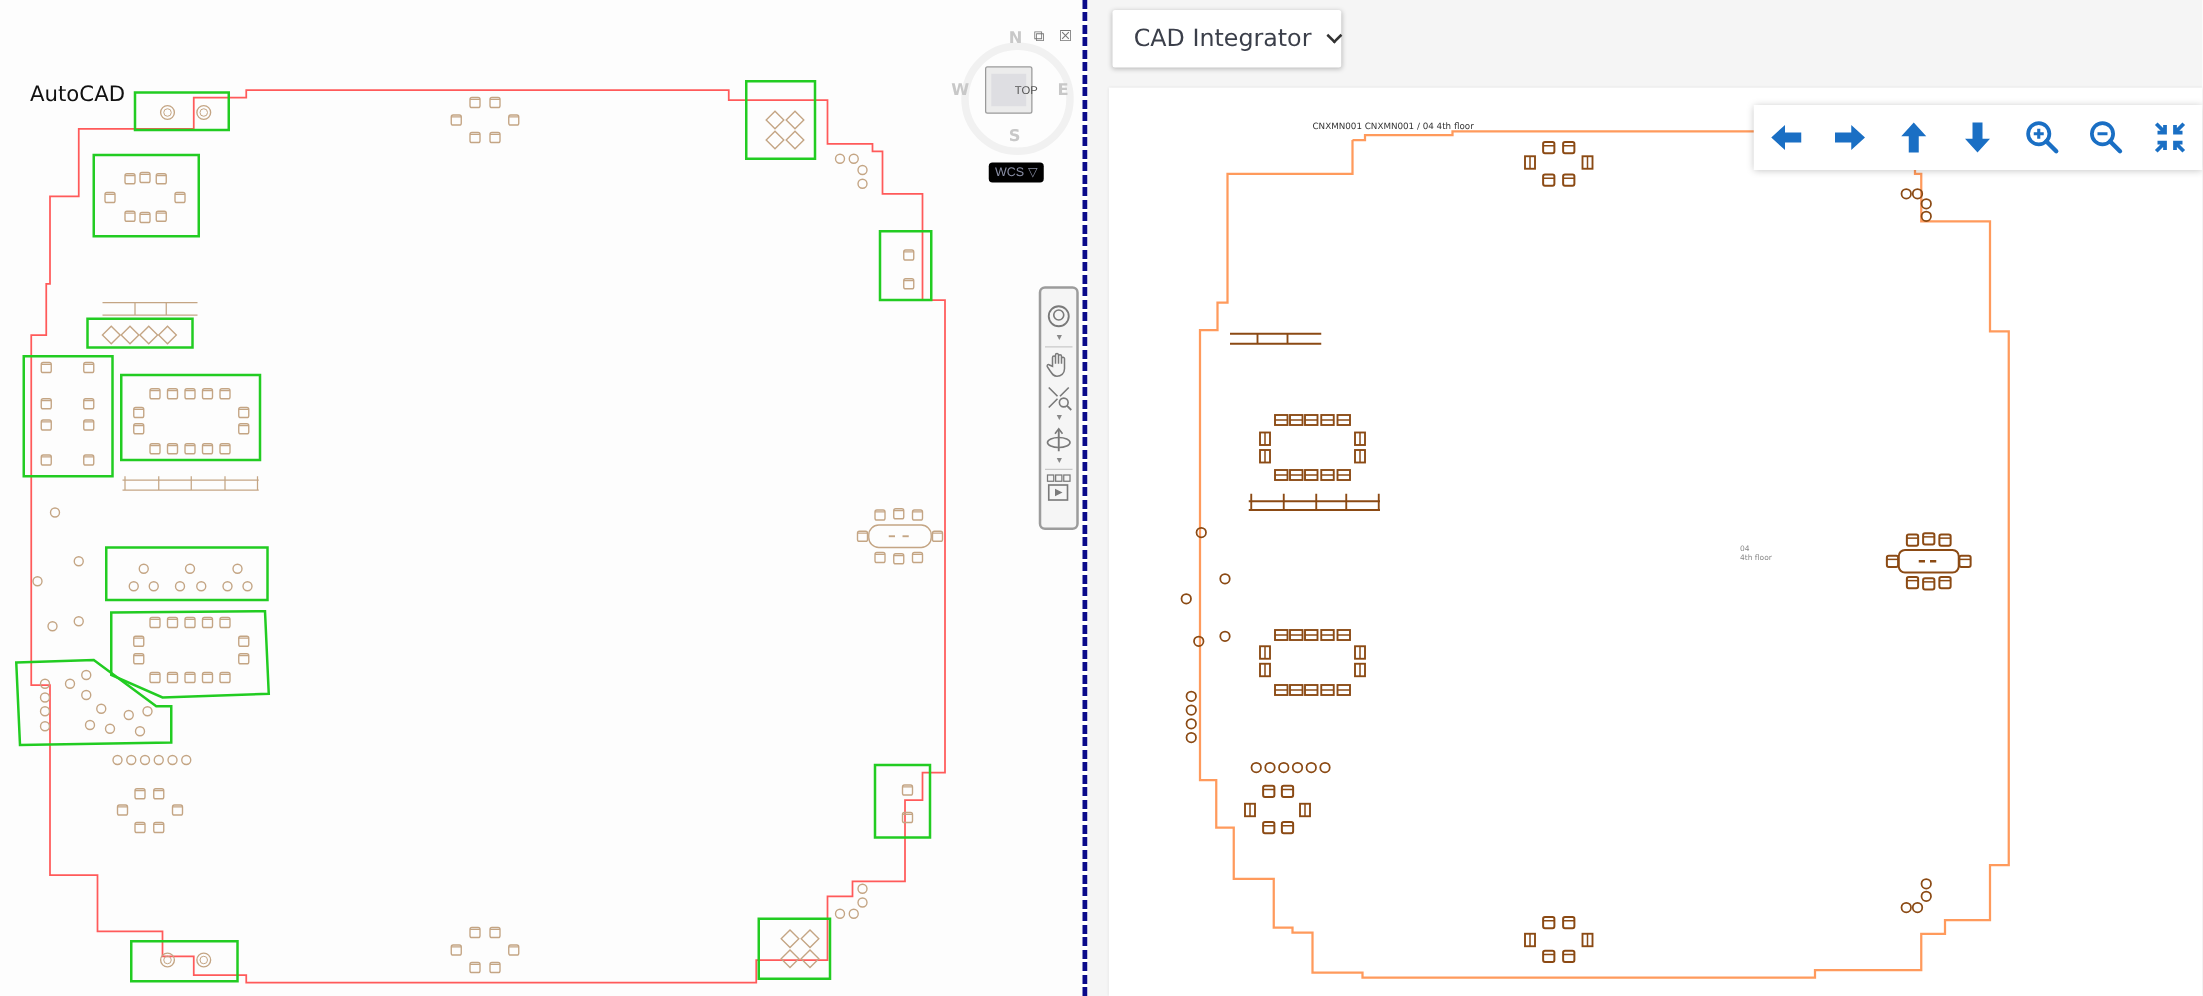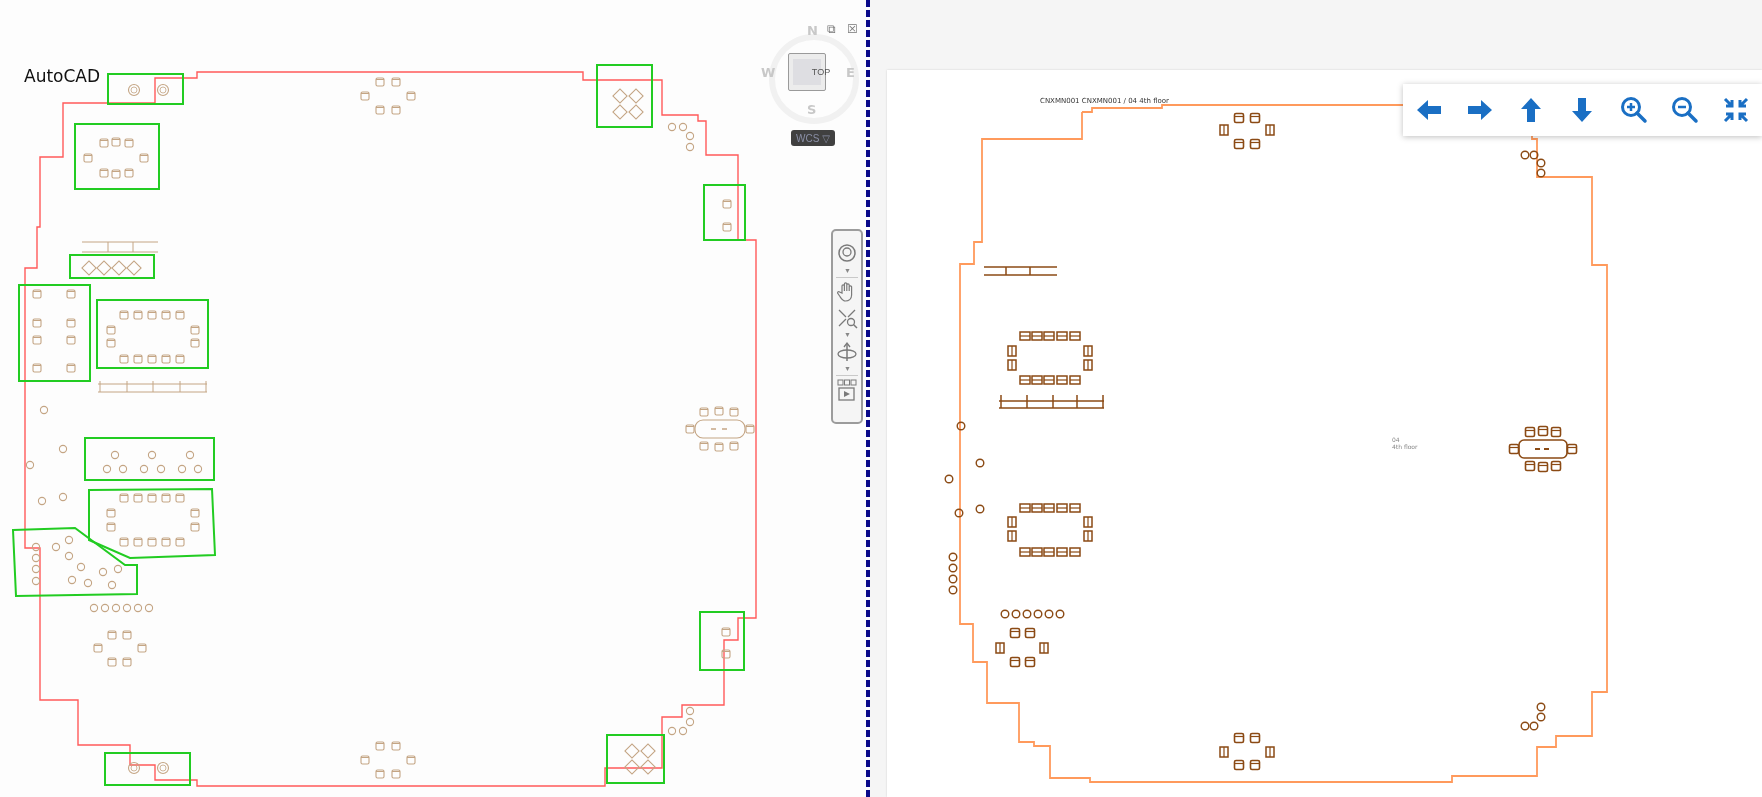--- a/index.html
+++ b/index.html
@@ -9,38 +9,38 @@
   
   .acad { position: absolute; left: 0; top: 0; width: 866px; height: 797px; background: #fdfdfd; }
   .acad-title { position: absolute; left: 24px; top: 19px; font-size: 17px; color: #111; font-family: "DejaVu Sans", sans-serif; margin-top: 47px; }
   .acad svg.plan { position: absolute; left: 0; top: 0; }
 
   .viewcube { position: absolute; left: 755px; top: 20px; width: 115px; height: 130px; }
   .vc-ring { position: absolute; left: 14px; top: 14px; width: 90px; height: 90px; border-radius: 50%; border: 6px solid #f1f1f1; }
   .vc-top { position: absolute; left: 33px; top: 33px; width: 38px; height: 38px; border: 1px solid #9a9a9a; background: #ececec; border-radius: 2px; display:flex; align-items:center; justify-content:center; font-size: 9px; color: #555; }
   .vc-top span { background:#dedee2; width: 28px; height: 26px; display:flex; align-items:center; justify-content:center;padding-left:28px; }
   .vc-dir { position: absolute; font-size: 13px; color: #c8c8c8; font-weight: bold; font-family: "DejaVu Sans", sans-serif; }
-  .vc-wcs { position: absolute; left: 36px; top: 110px; width: 44px; height: 16px; background: #404040; border-radius: 3px; font-size: 10px; color: #8a8fa6; display:flex; align-items:center; justify-content:center; gap:3px; }
+  .vc-wcs { position: absolute; left: 36px; top: 110px; width: 44px; height: 16px; background: #000000; border-radius: 3px; font-size: 10px; color: #8a8fa6; display:flex; align-items:center; justify-content:center; gap:3px; }
   .vc-ctrl { position: absolute; top: 2px; font-size: 12px; color: #777; }
 
   .navbar { position: absolute; left: 831px; top: 229px; width: 32px; height: 195px; background: #f5f5f5; border: 2px solid #9c9c9c; border-radius: 5px; }
   .navbar .nb-item { position: absolute; left: 3px; width: 22px; display:flex; align-items:center; justify-content:center; color:#7a7a7a; }
   .navbar .nb-sep { position: absolute; left: 3px; width: 22px; height: 1px; background: #c9c9c9; }
   .navbar .nb-caret { position: absolute; left: 11px; font-size: 7px; color:#888; }
 
   .divider { position: absolute; left: 866px; top: 0; width: 4px; height: 797px;
     background: repeating-linear-gradient(to bottom, #0a0a8a 0 7px, #ffffff 7px 10px); }
 
   
   .integ { position: absolute; left: 870px; top: 0; width: 892px; height: 797px; background: #f5f5f5; }
   .app-dropdown { position: absolute; left: 20px; top: 8px; width: 183px; height: 46px; background: #fff; box-shadow: 0 1px 4px rgba(0,0,0,0.25); border-radius: 2px; display:flex; align-items:center; padding-left: 17px; gap: 10px; font-size: 19px; color: #3b3f4a; font-family: "DejaVu Sans", sans-serif; cursor: pointer; }
   .app-dropdown .chev { width: 9px; height: 9px; border-right: 2px solid #333; border-bottom: 2px solid #333; transform: rotate(45deg); margin-top: -5px; margin-left: 4px; }
   .canvas { position: absolute; left: 17px; top: 70px; width: 875px; height: 727px; background: #fff; box-shadow: 0 0 2px rgba(0,0,0,0.15); }
   .canvas svg.plan { position: absolute; left: 0; top: 0; }
-  .canvas-path { position: absolute; left: 153px; top: 27px; font-size: 7px; color: #333; font-family: "DejaVu Sans", sans-serif; }
+  .canvas-path { position: absolute; left: 163px; top: 27px; font-size: 7px; color: #333; font-family: "DejaVu Sans", sans-serif; }
   .floor-label { position: absolute; left: 505px; top: 366px; font-size: 6px; color: #888; line-height: 7px; font-family: "DejaVu Sans", sans-serif; }
 
   .view-toolbar { position: absolute; left: 1403px; top: 84px; width: 359px; height: 52px; background: #fff; box-shadow: 0 1px 6px rgba(0,0,0,0.25); display:flex; align-items:center; }
   .vt-btn { width: 52px; height: 52px; display:flex; align-items:center; justify-content:center; cursor:pointer; }
   .vt-btn svg { width: 30px; height: 30px; }
 </style>
 </head>
 <body>
 
 <div id="root">
@@ -331,20 +331,24 @@
             <rect x="3" y="9" width="15" height="12" fill="none" stroke="#7a7a7a" stroke-width="1.3"></rect>
             <path d="M8 12 L14 15 L8 18 Z" fill="#7a7a7a"></path>
           </svg>
       </div>
     </div>
   </div>
 
   <div class="divider"></div>
 
   <div class="integ">
+    <div class="app-dropdown">
+      <span>CAD Integrator</span>
+      <span class="chev"></span>
+    </div>
 
     <div class="canvas">
       <div class="canvas-path">CNXMN001 CNXMN001 / 04 4th floor</div>
       <div class="floor-label">
         <div>04</div>
         <div>4th floor</div>
       </div>
 
       <svg class="plan" width="875" height="727" viewBox="0 0 875 727">
         <defs>

